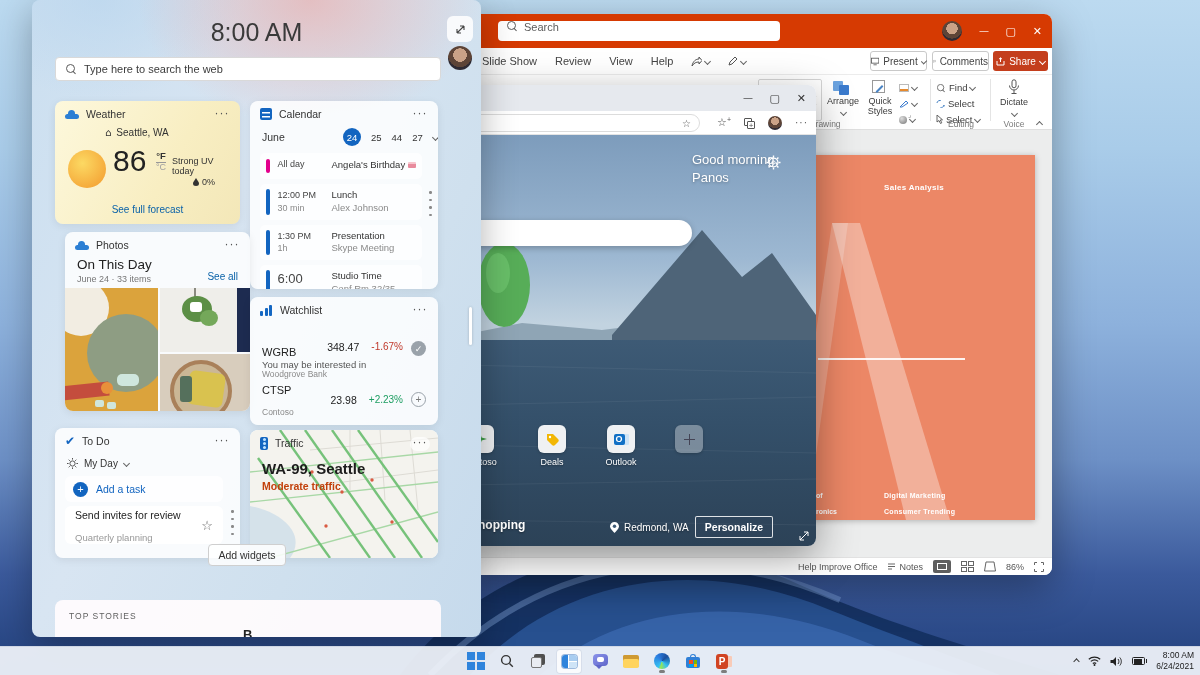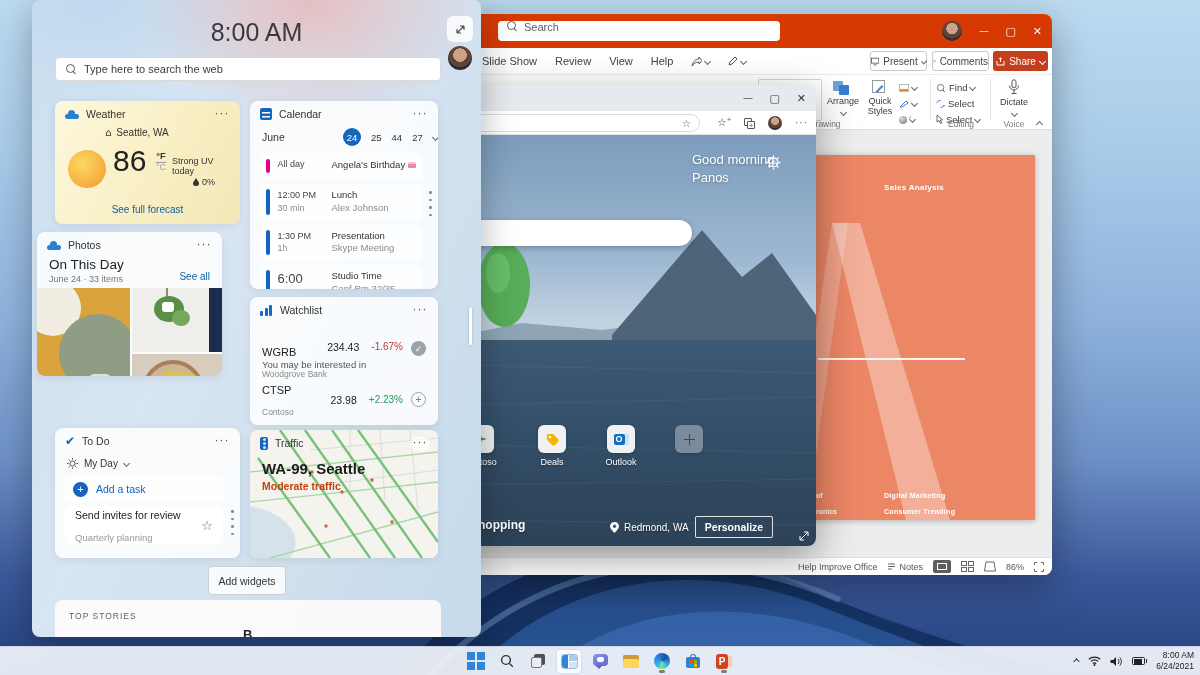--- a/index.html
+++ b/index.html
@@ -456,21 +456,21 @@
         </div>
       </div>
       <div class="dotcol" style="right:6px;top:90px">
           <i></i>
           <i></i>
           <i></i>
           <i></i>
         </div>
     </div>
 
-    <div class="card" style="left:5px;top:232px;width:185px;height:144px">
+    <div class="card" style="left:33px;top:232px;width:185px;height:179px">
       <div class="card-hdr">
           <span class="cloud-ic"></span>
         <span>Photos</span>
         <span class="more-btn">···</span>
         </div>
       <div class="abs" style="left:12px;top:25px;font-size:13.5px;color:#222">On This Day</div>
       <div class="abs" style="left:12px;top:42px;font-size:9px;color:#777">June 24 · 33 items</div>
       <div class="abs link" style="right:12px;top:39px;font-size:10px">See all</div>
       <div class="abs" style="left:0;top:56px;width:93px;height:132px;background:#dba33c;overflow:hidden">
         <i class="abs" style="left:-12px;top:-8px;width:56px;height:56px;border-radius:50%;background:#f2ede2"></i>
@@ -500,21 +500,21 @@
         <span class="stock-ic">
             <i style="left:0;height:5px"></i>
             <i style="left:4.5px;height:8px"></i>
             <i style="left:9px;height:11px"></i>
           </span>
         <span>Watchlist</span>
         <span class="more-btn">···</span>
         </div>
       <div class="abs" style="left:12px;top:44px;width:164px;display:flex;align-items:flex-start">
         <span style="line-height:1.3"><span style="font-size:11px;color:#222">WGRB</span><br><span style="font-size:8.5px;color:#8a8a8a">Woodgrove Bank</span></span>
-        <span style="margin-left:auto;font-size:10.5px;color:#222">234.43</span>
+        <span style="margin-left:auto;font-size:10.5px;color:#222">348.47</span>
         <span style="margin-left:12px;font-size:10px;color:#c0392b">-1.67%</span>
         <span style="margin-left:8px;width:15px;height:15px;border-radius:50%;background:#9aa2aa;color:#fff;font-size:9px;display:flex;align-items:center;justify-content:center">✓</span>
       </div>
       <div class="abs" style="left:12px;top:62px;font-size:9.5px;color:#555">You may be interested in</div>
       <div class="abs" style="left:12px;top:82px;width:164px;display:flex;align-items:center">
         <span style="line-height:1.3"><span style="font-size:11px;color:#222">CTSP</span><br><span style="font-size:8.5px;color:#8a8a8a">Contoso</span></span>
         <span style="margin-left:auto;font-size:10.5px;color:#222">23.98</span>
         <span style="margin-left:12px;font-size:10px;color:#1e9e62">+2.23%</span>
         <span style="margin-left:8px;width:15px;height:15px;border-radius:50%;border:1px solid #9aa2aa;color:#777;font-size:10px;display:flex;align-items:center;justify-content:center">+</span>
       </div>
@@ -592,21 +592,21 @@
       </svg>
       <div class="card-hdr">
           <span class="traffic-ic"></span>
         <span>Traffic</span>
         <span class="more-btn" style="background:rgba(255,255,255,.7)">···</span>
         </div>
       <div class="abs" style="left:12px;top:30px;font-size:15px;font-weight:bold;color:#1d1d1d">WA-99, Seattle</div>
       <div class="abs" style="left:12px;top:50px;font-size:10.5px;font-weight:bold;color:#c2410c">Moderate traffic</div>
     </div>
 
-    <div class="abs pill-btn" style="left:176px;top:566px;width:78px;height:29px">
+    <div class="abs pill-btn" style="left:176px;top:544px;width:78px;height:22px">
       <span>Add widgets</span>
     </div>
 
     <div class="abs" style="left:23px;top:600px;width:386px;height:37px;background:rgba(255,251,253,.94);border-radius:8px 8px 0 0;overflow:hidden">
       <div style="padding:11px 0 0 14px;font-size:8.5px;letter-spacing:1px;color:#5f5f5f">TOP STORIES</div>
       <div class="abs" style="left:188px;top:27px;font-size:13px;font-weight:bold;color:#222">B</div>
     </div>
 
     <div class="abs" style="right:9px;top:307px;width:3px;height:38px;border-radius:2px;background:#fff;box-shadow:0 0 3px rgba(0,0,0,.2)"></div>
   </div>

